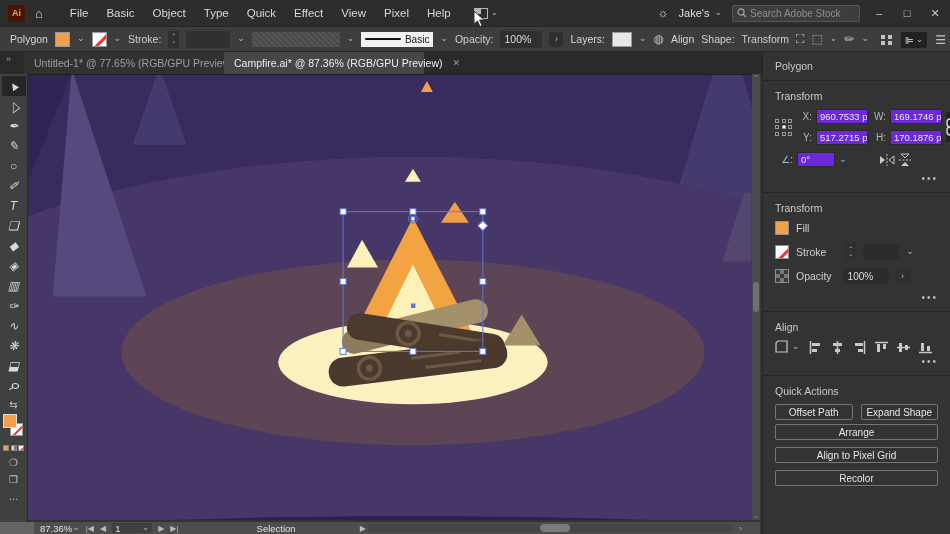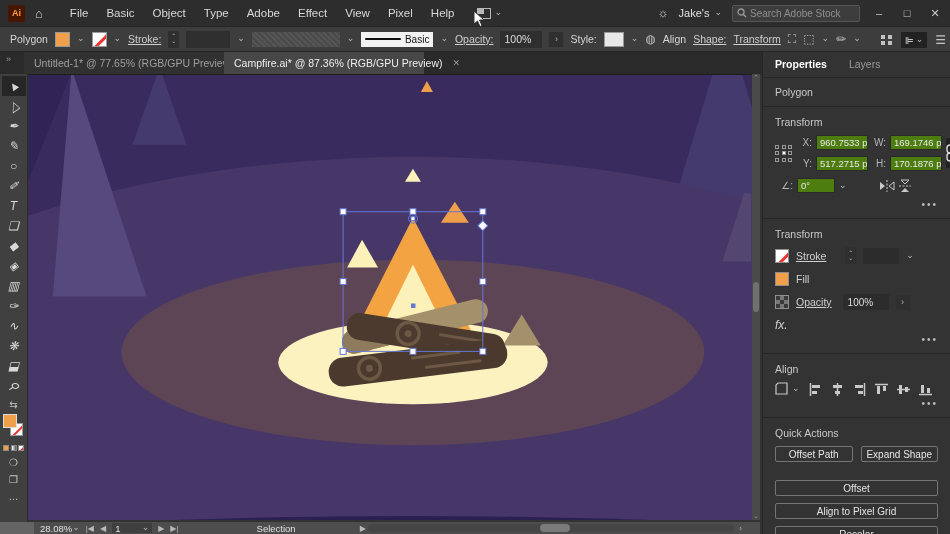--- a/index.html
+++ b/index.html
@@ -23,21 +23,21 @@
   .winbtn{color:#c9c9c9;font-size:11px;width:18px;text-align:center;}
   .chev:after{content:"⌄";font-size:9px;color:#bbb;position:relative;top:-2px;}
   .mag{display:inline-block;width:10px;height:10px;}
 
   
   #controlbar{position:absolute;left:0;top:26px;width:950px;height:26px;background:#3d3d3d;border-top:1px solid #252525;border-bottom:1px solid #252525;display:flex;align-items:center;gap:7px;padding-left:10px;font-size:10.5px;}
   .sw{width:15px;height:15px;border:1px solid #999;display:inline-block;}
   .sw-fill{background:#f0a04a;}
   .sw-none{background:#fff;position:relative;overflow:hidden;}
   .sw-none:before{content:"";position:absolute;left:-2px;top:6px;width:22px;height:2.5px;background:#e33;transform:rotate(-45deg);}
-  .ul{text-decoration:underline;color:#cfcfcf;}
+  .ul{color:#cfcfcf;}
   .stepper{width:11px;height:17px;background:#2f2f2f;color:#bbb;font-size:6px;display:flex;flex-direction:column;align-items:center;justify-content:center;line-height:5px;}
   .field{background:#2f2f2f;height:17px;display:flex;align-items:center;padding:0 4px;color:#ddd;}
   .profile{width:88px;height:15px;background:#4a4a4a;background-image:repeating-linear-gradient(45deg,#555 0 2px,#4a4a4a 2px 4px);}
   .brushbox{width:72px;height:15px;background:#f2f2f2;color:#111;display:flex;align-items:center;gap:4px;padding:0 4px;font-size:10px;}
   .brushline{flex:1;height:2.5px;background:#111;border-radius:2px;}
   .cb-ic{color:#c2c2c2;font-size:12px;}
   .gt{background:#2f2f2f;width:14px;height:15px;display:flex;align-items:center;justify-content:center;color:#bbb;font-size:9px;}
   #cb-right{position:absolute;right:4px;top:0;height:26px;display:flex;align-items:center;gap:8px;}
   .dots4{display:inline-grid;grid-template-columns:5px 5px;grid-gap:2px;}
   .dots4 i{width:4px;height:4px;background:#c2c2c2;}
@@ -90,54 +90,54 @@
   #panel-tabs{height:26px;display:flex;align-items:flex-end;gap:22px;padding:0 12px;border-bottom:1px solid #262626;}
   .ptab{padding-bottom:7px;}
   .ptab.active{color:#fff;font-weight:bold;}
   .ptab.idle{color:#9a9a9a;}
   .sec{padding:0 12px;}
   .sec-h{color:#c9c9c9;margin:9px 0 7px;}
   .divider{height:1px;background:#262626;margin:8px 0 0;}
   .obj-label{padding:8px 12px 0;color:#c9c9c9;}
   .trow{display:flex;align-items:center;gap:4px;margin-bottom:6px;}
   .tlabel{width:14px;color:#b5b5b5;text-align:right;font-size:10px;}
-  .tfield{width:52px;height:15px;background:#4d7c0f;border:1px solid #2a2a2a;color:#e8e8e8;font-size:9.5px;display:flex;align-items:center;padding:0 3px;white-space:nowrap;overflow:hidden;}
+  .tfield{width:52px;height:15px;background:#6d28d9;border:1px solid #2a2a2a;color:#e8e8e8;font-size:9.5px;display:flex;align-items:center;padding:0 3px;white-space:nowrap;overflow:hidden;}
   #refgrid{display:inline-grid;grid-template-columns:repeat(3,4px);grid-gap:2.5px;margin-right:6px;}
   #refgrid i{width:4px;height:4px;border:1px solid #9a9a9a;}
   #refgrid i.c{background:#fff;}
   #chain{width:16px;height:30px;background:#222;display:flex;align-items:center;justify-content:center;margin-left:4px;}
   .more{color:#bdbdbd;text-align:right;letter-spacing:2px;font-size:10px;margin:2px 0 0;}
   .ap-row{display:flex;align-items:center;gap:7px;margin-bottom:8px;}
   .ap-sw{width:14px;height:14px;border:1px solid #8f8f8f;}
   .checker{background:conic-gradient(#777 25%,#3a3a3a 0 50%,#777 0 75%,#3a3a3a 0);background-size:8px 8px;}
   .ap-field{background:#2c2c2c;height:16px;display:flex;align-items:center;padding:0 5px;color:#ddd;font-size:10px;}
   .fx{font-style:italic;color:#cfcfcf;font-size:12px;}
   #align-row{display:flex;align-items:center;gap:9px;margin-top:2px;}
   .qa-btn{height:16px;border:1px solid #757575;border-radius:2px;background:transparent;color:#e5e5e5;font-size:10px;display:flex;align-items:center;justify-content:center;white-space:nowrap;}
-  .qa-grid2{display:flex;gap:8px;margin-bottom:18px;}
+  .qa-grid2{display:flex;gap:8px;margin-bottom:4px;}
   .qa-grid2 .qa-btn{flex:1;}
   .qa-full{width:100%;margin-bottom:7px;}
 
   svg{display:block;}
   .cursor{position:absolute;left:473px;top:10px;z-index:50;}
 </style>
 </head>
 <body>
 
 <div id="app">
 
   <div id="titlebar">
     <div id="ai-logo">Ai</div>
     <span class="home">⌂</span>
     <div id="menus">
       <span>File</span>
       <span>Basic</span>
       <span>Object</span>
       <span>Type</span>
-      <span>Adobe</span>
+      <span>Quick</span>
       <span>Effect</span>
       <span>View</span>
       <span>Pixel</span>
       <span>Help</span>
     </div>
     <div class="ws-switch">
       <span class="ws-box"></span>
         <span class="chev"></span>
     </div>
     <div id="tb-right">
@@ -176,21 +176,21 @@
     <span class="profile"></span>
       <span class="chev"></span>
     <span class="brushbox">
         <span class="brushline"></span>
         <span>Basic</span>
       </span>
       <span class="chev"></span>
     <span class="ul">Opacity:</span>
     <span class="field" style="width:42px;">100%</span>
     <span class="gt">›</span>
-    <span>Style:</span>
+    <span>Layers:</span>
     <span class="sw" style="background:#e8e8e8;width:20px;"></span>
       <span class="chev"></span>
     <span class="cb-ic">◍</span>
     <span>Align</span>
     <span class="ul">Shape:</span>
     <span class="ul">Transform</span>
     <span class="cb-ic">⛶</span>
     <span class="cb-ic">⬚</span>
       <span class="chev"></span>
     <span class="cb-ic">✏</span>
@@ -352,44 +352,40 @@
   </svg>
 
   <div id="vscroll">
     <span class="arr" style="top:0;">⌃</span>
     <div class="thumb"></div>
     <span class="arr" style="bottom:0;">⌄</span>
   </div>
 
   <div id="statusbar">
     <div class="blk"></div>
-    <span class="sb-item">28.08%</span>
+    <span class="sb-item">87.36%</span>
     <span class="chev"></span>
     <span class="sb-nav">|◀</span>
     <span class="sb-nav">◀</span>
     <div id="ab-field">
       <span>1</span>
         <span class="chev"></span>
     </div>
     <span class="sb-nav">▶</span>
     <span class="sb-nav">▶|</span>
     <span class="sb-item" id="sel-label">Selection</span>
     <span class="sb-nav" style="margin-left:64px;">▶</span>
     <span class="sb-nav">‹</span>
     <div id="hs-track">
       <div id="hs-thumb"></div>
     </div>
     <span class="sb-nav" style="position:absolute;right:18px;">›</span>
   </div>
 
   <div id="panel">
-    <div id="panel-tabs">
-      <span class="ptab active">Properties</span>
-      <span class="ptab idle">Layers</span>
-    </div>
     <div class="obj-label">Polygon</div>
     <div class="divider"></div>
 
     <div class="sec">
       <div class="sec-h">Transform</div>
       <div style="display:flex;align-items:center;">
         <span id="refgrid">
             <i></i>
             <i></i>
             <i></i>
@@ -436,37 +432,36 @@
             <polygon points="2,13 10,13 6,9" fill="#c8c8c8"></polygon>
           </svg>
       </div>
       <div class="more">•••</div>
     </div>
     <div class="divider"></div>
 
     <div class="sec">
       <div class="sec-h">Transform</div>
       <div class="ap-row">
+        <span class="ap-sw" style="background:#f0a04a;"></span>
+        <span>Fill</span>
+      </div>
+      <div class="ap-row">
         <span class="ap-sw sw-none"></span>
         <span class="ul">Stroke</span>
         <span class="stepper" style="margin-left:12px;">⌃<br>⌄</span>
         <span class="ap-field" style="width:36px;"></span>
         <span class="chev"></span>
       </div>
       <div class="ap-row">
-        <span class="ap-sw" style="background:#f0a04a;"></span>
-        <span>Fill</span>
-      </div>
-      <div class="ap-row">
         <span class="ap-sw checker"></span>
         <span class="ul">Opacity</span>
         <span class="ap-field" style="width:46px;margin-left:4px;">100%</span>
         <span class="gt">›</span>
       </div>
-      <div class="fx">fx.</div>
       <div class="more">•••</div>
     </div>
     <div class="divider"></div>
 
     <div class="sec">
       <div class="sec-h">Align</div>
       <div id="align-row">
         <span style="display:flex;align-items:center;gap:2px;">
           <svg width="15" height="14" viewBox="0 0 15 14">
               <path d="M3,1 H12 V12 H1 V3 Z" fill="none" stroke="#c8c8c8" stroke-width="1.2"></path>
@@ -507,20 +502,20 @@
       <div class="more">•••</div>
     </div>
     <div class="divider"></div>
 
     <div class="sec">
       <div class="sec-h">Quick Actions</div>
       <div class="qa-grid2">
         <div class="qa-btn">Offset Path</div>
         <div class="qa-btn">Expand Shape</div>
       </div>
-      <div class="qa-btn qa-full">Offset</div>
+      <div class="qa-btn qa-full">Arrange</div>
       <div class="qa-btn qa-full">Align to Pixel Grid</div>
       <div class="qa-btn qa-full">Recolor</div>
 
     </div>
   </div>
 
 </div>
 
 </body></html>

